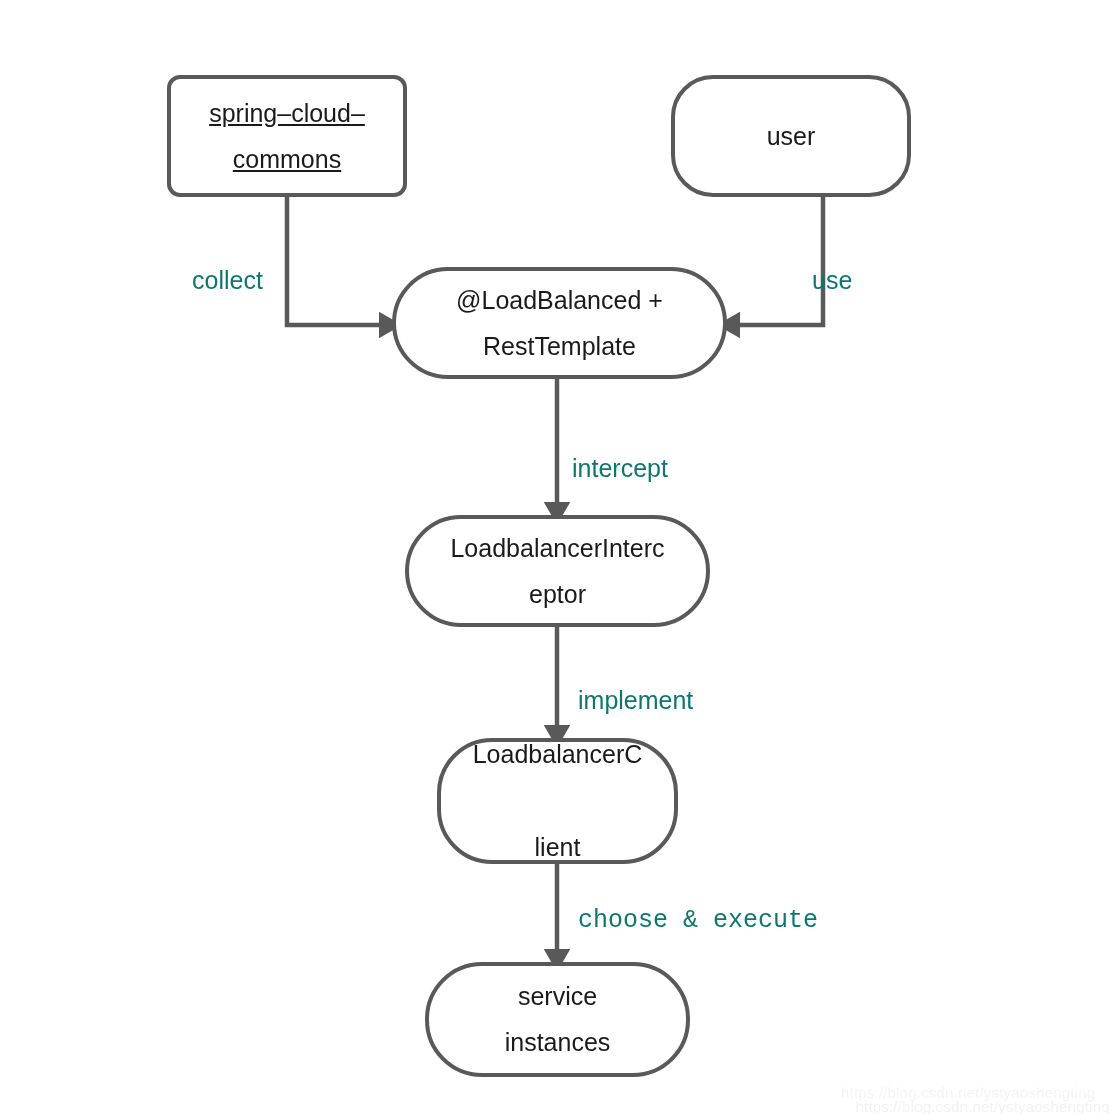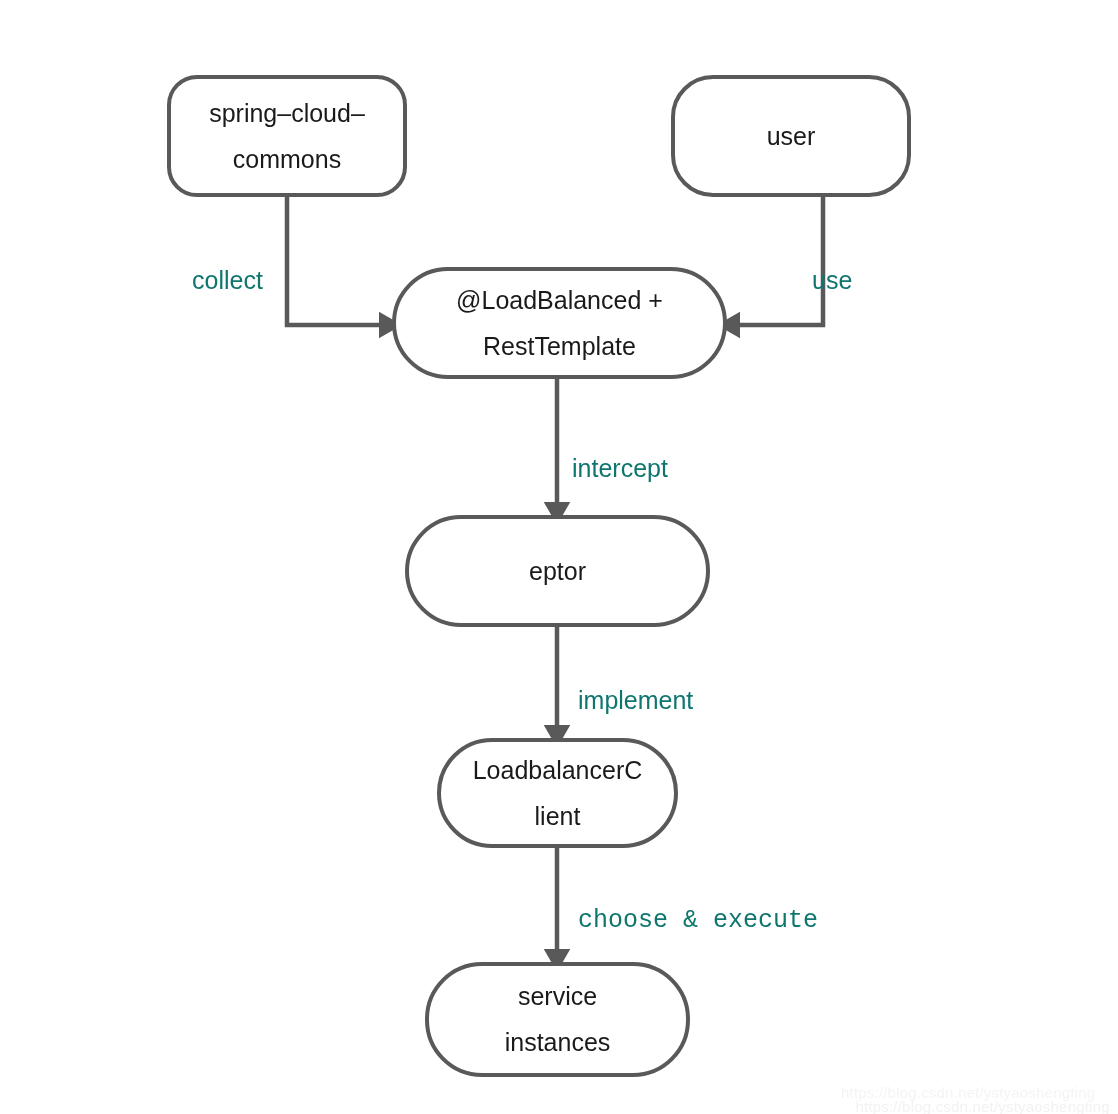--- a/index.html
+++ b/index.html
@@ -98,39 +98,40 @@
 
     <path d="M823,197 L823,325 L735,325" fill="none" stroke="#595959" stroke-width="4.5" stroke-linecap="butt" stroke-linejoin="miter" marker-end="url(#arrow-left)"></path>
 
     <path d="M557,379 L557,507" fill="none" stroke="#595959" stroke-width="4.5" stroke-linecap="butt" marker-end="url(#arrow-down)"></path>
 
     <path d="M557,627 L557,730" fill="none" stroke="#595959" stroke-width="4.5" stroke-linecap="butt" marker-end="url(#arrow-down)"></path>
 
     <path d="M557,848 L557,954" fill="none" stroke="#595959" stroke-width="4.5" stroke-linecap="butt" marker-end="url(#arrow-down)"></path>
   </svg>
 
-  <div class="node" style="left:167px; top:75px; width:240px; height:122px; border-radius:30px;">
+  <div class="node" style="left:167px; top:75px; width:240px; height:122px; border-radius:13px;text-decoration:underline;">
     <span class="line">spring–cloud–</span>
     <span class="line">commons</span>
   </div>
 
   <div class="node" style="left:671px; top:75px; width:240px; height:122px; border-radius:42px;">
     <span class="line">user</span>
   </div>
 
   <div class="node" style="left:392px; top:267px; width:335px; height:112px; border-radius:56px;justify-content:center;">
     <span class="line">@LoadBalanced +</span>
     <span class="line">RestTemplate</span>
   </div>
 
   <div class="node" style="left:405px; top:515px; width:305px; height:112px; border-radius:56px;">
+    <span class="line">LoadbalancerInterc</span>
     <span class="line">eptor</span>
   </div>
 
-  <div class="node" style="left:437px; top:738px; width:241px; height:110px; border-radius:55px;">
+  <div class="node" style="left:437px; top:738px; width:241px; height:126px; border-radius:55px;justify-content:space-between;">
     <span class="line">LoadbalancerC</span>
     <span class="line">lient</span>
   </div>
 
   <div class="node" style="left:425px; top:962px; width:265px; height:115px; border-radius:57px;">
     <span class="line">service</span>
     <span class="line">instances</span>
   </div>
 
   <span class="edge-label" style="left:192px; top:268px;">collect</span>

